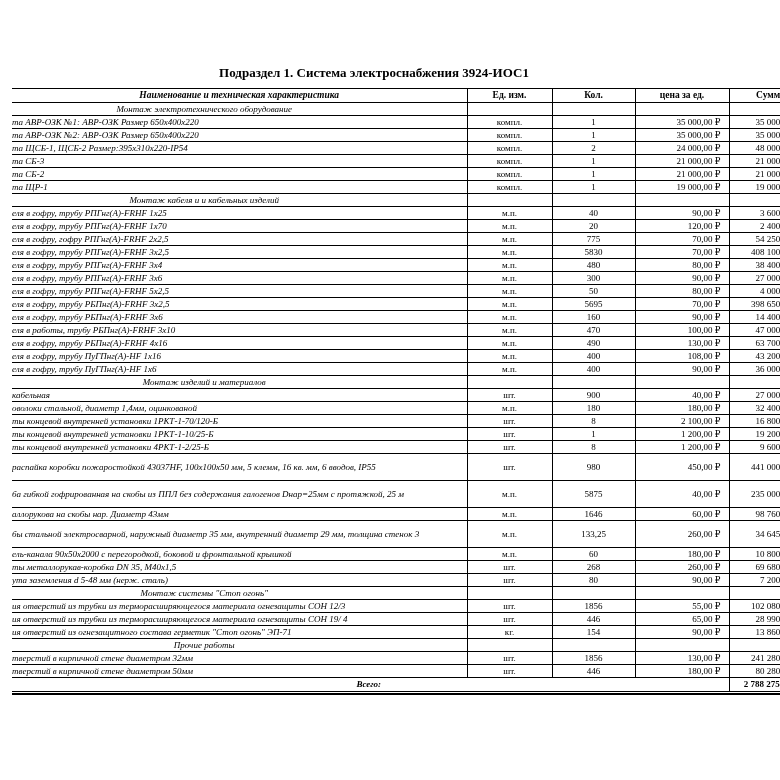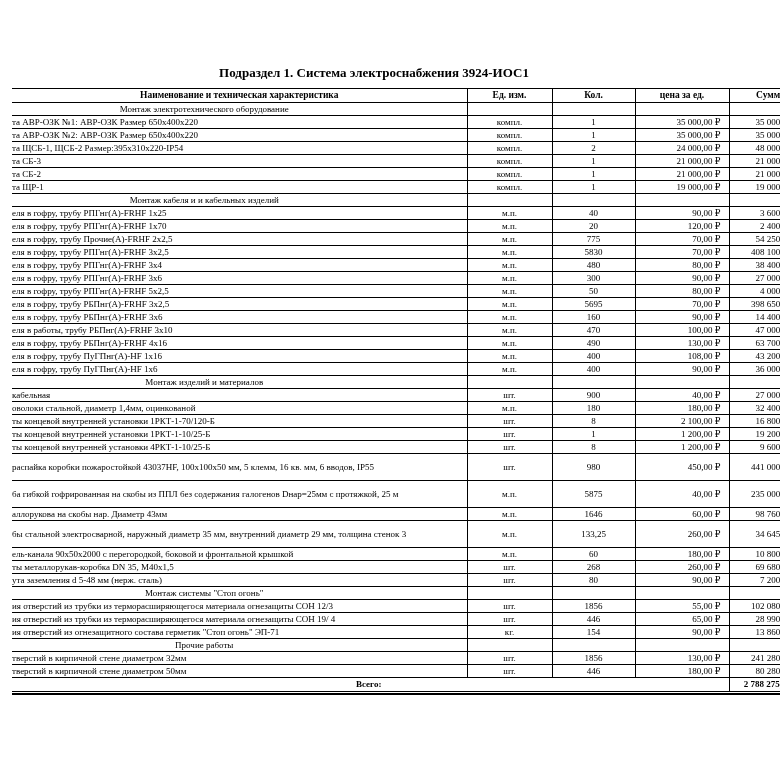--- a/index.html
+++ b/index.html
@@ -15,21 +15,21 @@
   }
   .tablewrap{position:absolute;top:88px;left:0;width:800px;}
   table{border-collapse:collapse;table-layout:fixed;width:800px;}
   th,td{
     border:1px solid #000;
     padding:0 2px;
     font-size:9px;line-height:1.15;
     overflow:hidden;white-space:nowrap;
     vertical-align:middle;
   }
-  th:first-child,td:first-child{border-left:none;}
+  th:first-child,td:first-child{border-left:none;font-style:italic;}
   thead th{font-weight:bold;text-align:center;height:13px;font-size:9.5px;}
   tr.item td{height:12px;}
   tr.tall td{height:26px;}
   tr.section td{height:12px;}
   td.name{text-align:left;padding-left:0;}
   .section .name{text-align:center;padding-right:70px;}
   td.unit{text-align:center;margin-left:20px;}
   td.qty{text-align:center;}
   td.price{text-align:right;padding-right:8px;}
   td.sum{text-align:right;padding-right:12px;}
@@ -126,21 +126,21 @@
             <td class="sum">3 600,00 ₽</td>
           </tr>
           <tr class="item">
             <td class="name">еля в гофру, трубу РПГнг(А)-FRHF 1х70</td>
             <td class="unit">м.п.</td>
             <td class="qty">20</td>
             <td class="price">120,00 ₽</td>
             <td class="sum">2 400,00 ₽</td>
           </tr>
           <tr class="item">
-            <td class="name">еля в гофру, трубу Прочие(А)-FRHF 2х2,5</td>
+            <td class="name">еля в гофру, гофру РПГнг(А)-FRHF 2х2,5</td>
             <td class="unit">м.п.</td>
             <td class="qty">775</td>
             <td class="price">70,00 ₽</td>
             <td class="sum">54 250,00 ₽</td>
           </tr>
           <tr class="item">
             <td class="name">еля в гофру, трубу РПГнг(А)-FRHF 3х2,5</td>
             <td class="unit">м.п.</td>
             <td class="qty">5830</td>
             <td class="price">70,00 ₽</td>
@@ -238,21 +238,21 @@
             <td class="sum">16 800,00 ₽</td>
           </tr>
           <tr class="item">
             <td class="name">ты концевой внутренней установки 1РКТ-1-10/25-Б</td>
             <td class="unit">шт.</td>
             <td class="qty">1</td>
             <td class="price">1 200,00 ₽</td>
             <td class="sum">19 200,00 ₽</td>
           </tr>
           <tr class="item">
-            <td class="name">ты концевой внутренней установки 4РКТ-1-10/25-Б</td>
+            <td class="name">ты концевой внутренней установки 4РКТ-1-2/25-Б</td>
             <td class="unit">шт.</td>
             <td class="qty">8</td>
             <td class="price">1 200,00 ₽</td>
             <td class="sum">9 600,00 ₽</td>
           </tr>
           <tr class="item tall">
             <td class="name">распайка коробки пожаростойкой 43037HF, 100х100х50 мм, 5 клемм, 16 кв. мм, 6 вводов, IP55</td>
             <td class="unit">шт.</td>
             <td class="qty">980</td>
             <td class="price">450,00 ₽</td>

